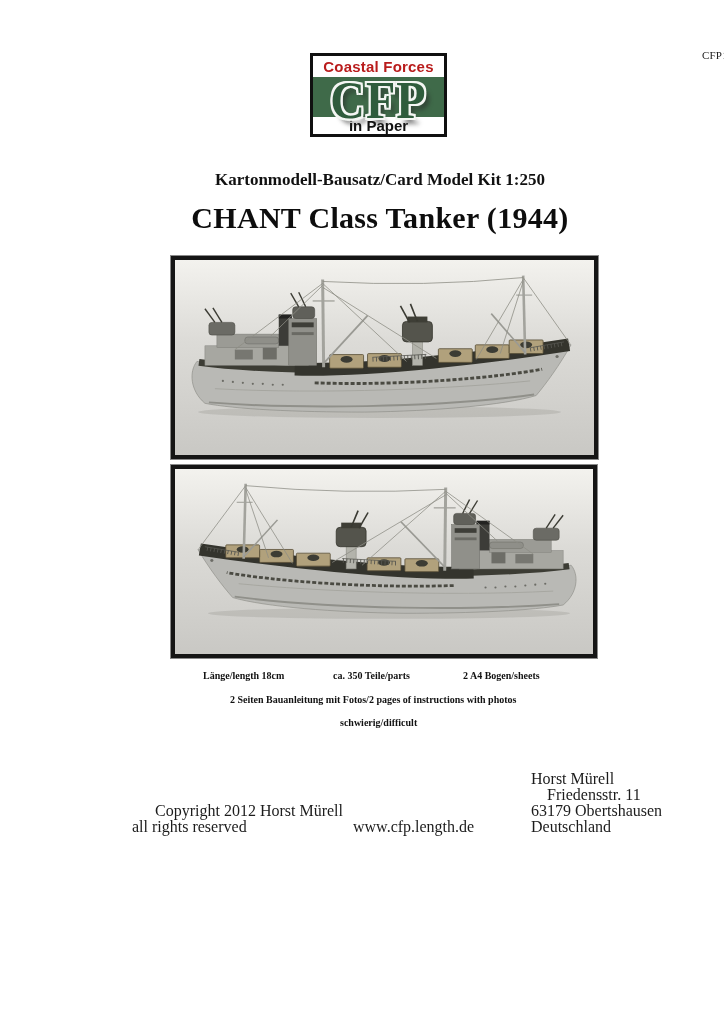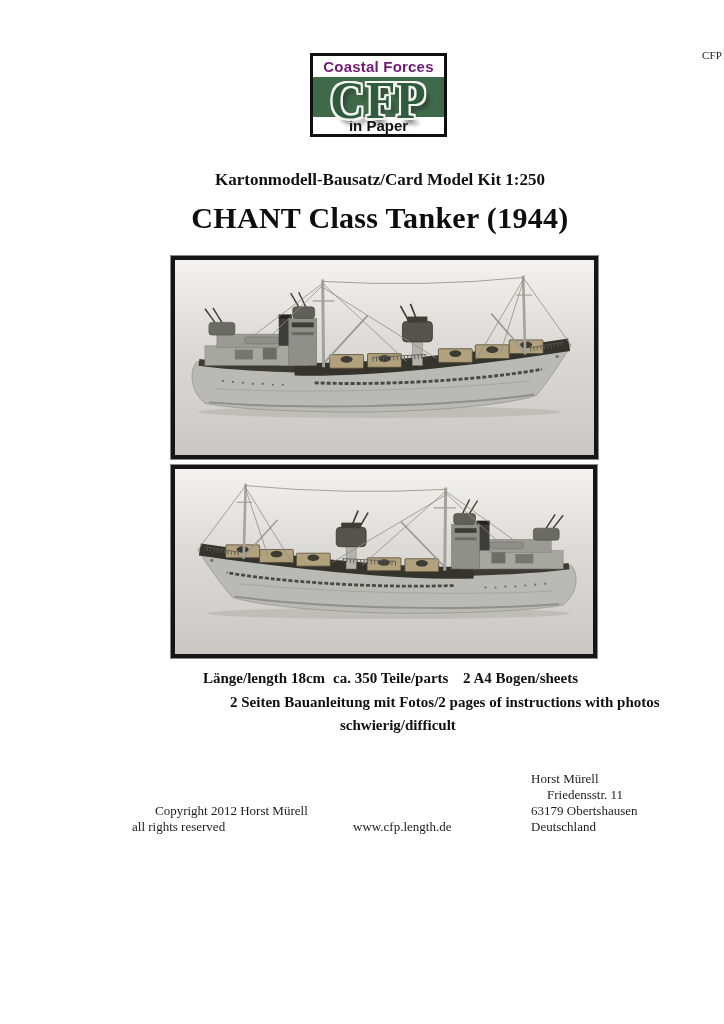--- a/index.html
+++ b/index.html
@@ -10,21 +10,21 @@
   .abs{position:absolute;}
   .kit-code{left:674px;top:49px;font-size:11px;letter-spacing:0.2px;color:#222;margin-left:28px;}
 
   
   .logo-box{
     left:310px;top:53px;width:137px;height:84px;box-sizing:border-box;
     border:3px solid #101010;background:#fff;display:flex;flex-direction:column;
     font-family:"Liberation Sans","DejaVu Sans",sans-serif;
   }
   .logo-top{height:24px;display:flex;align-items:center;justify-content:center;
-    font-weight:bold;font-size:15px;color:#701a75;letter-spacing:0.2px;}
+    font-weight:bold;font-size:15px;color:#b91c1c;letter-spacing:0.2px;}
   .logo-mid{height:42px;position:relative;display:flex;align-items:center;justify-content:center;border-radius:11px;}
   .logo-mid .band{position:absolute;inset:0;}
   .logo-cfp{
     position:relative;top:3px;z-index:2;
     font-family:"Liberation Serif","DejaVu Serif",serif;font-weight:bold;font-size:48px;
     line-height:40px;letter-spacing:1px;transform:scaleY(1.12);
     text-shadow:
       -2px -2px 0 #f4f6f3, 2px -2px 0 #f4f6f3, -2px 2px 0 #f4f6f3, 2px 2px 0 #f4f6f3,
       0 -2px 0 #f4f6f3, 0 2px 0 #f4f6f3, -2px 0 0 #f4f6f3, 2px 0 0 #f4f6f3,
       5px 5px 4px rgba(40,40,40,0.55);
@@ -39,29 +39,29 @@
     font-weight:bold;font-size:30px;letter-spacing:0.3px;color:#0d0d0d;}
 
   
   .photo{box-sizing:border-box;border:4px solid #151515;background:#ddd;padding:0;margin:0;
     box-shadow:0 0 0 1px #8a8a8a;}
   .photo-1{left:171px;top:256px;width:427px;height:203px;}
   .photo-2{left:171px;top:465px;width:426px;height:193px;}
   .photo svg{display:block;width:100%;height:100%;}
 
   
-  .spec{font-weight:bold;font-size:15px;color:#111;white-space:nowrap;}
+  .spec{font-weight:bold;font-size:10px;color:#111;white-space:nowrap;}
   .spec-length{left:203px;top:670px;}
   .spec-parts{left:333px;top:670px;}
   .spec-sheets{left:463px;top:670px;}
   .spec-instr{left:230px;top:694px;}
   .spec-diff{left:340px;top:717px;}
 
   
-  .footer-line{font-size:13px;color:#1c1c1c;white-space:nowrap;line-height:16px;}
+  .footer-line{font-size:16px;color:#1c1c1c;white-space:nowrap;line-height:16px;}
   .copy-1{left:132px;top:803px;margin-left:23px;}
   .copy-2{left:132px;top:819px;}
   .website{left:353px;top:819px;}
   .addr-0{left:531px;top:771px;}
   .addr-1{left:531px;top:787px;margin-left:16px;}
   .addr-2{left:531px;top:803px;}
   .addr-3{left:531px;top:819px;}
 
   .svg-defs{position:absolute;width:0;height:0;overflow:hidden;}
 </style>

